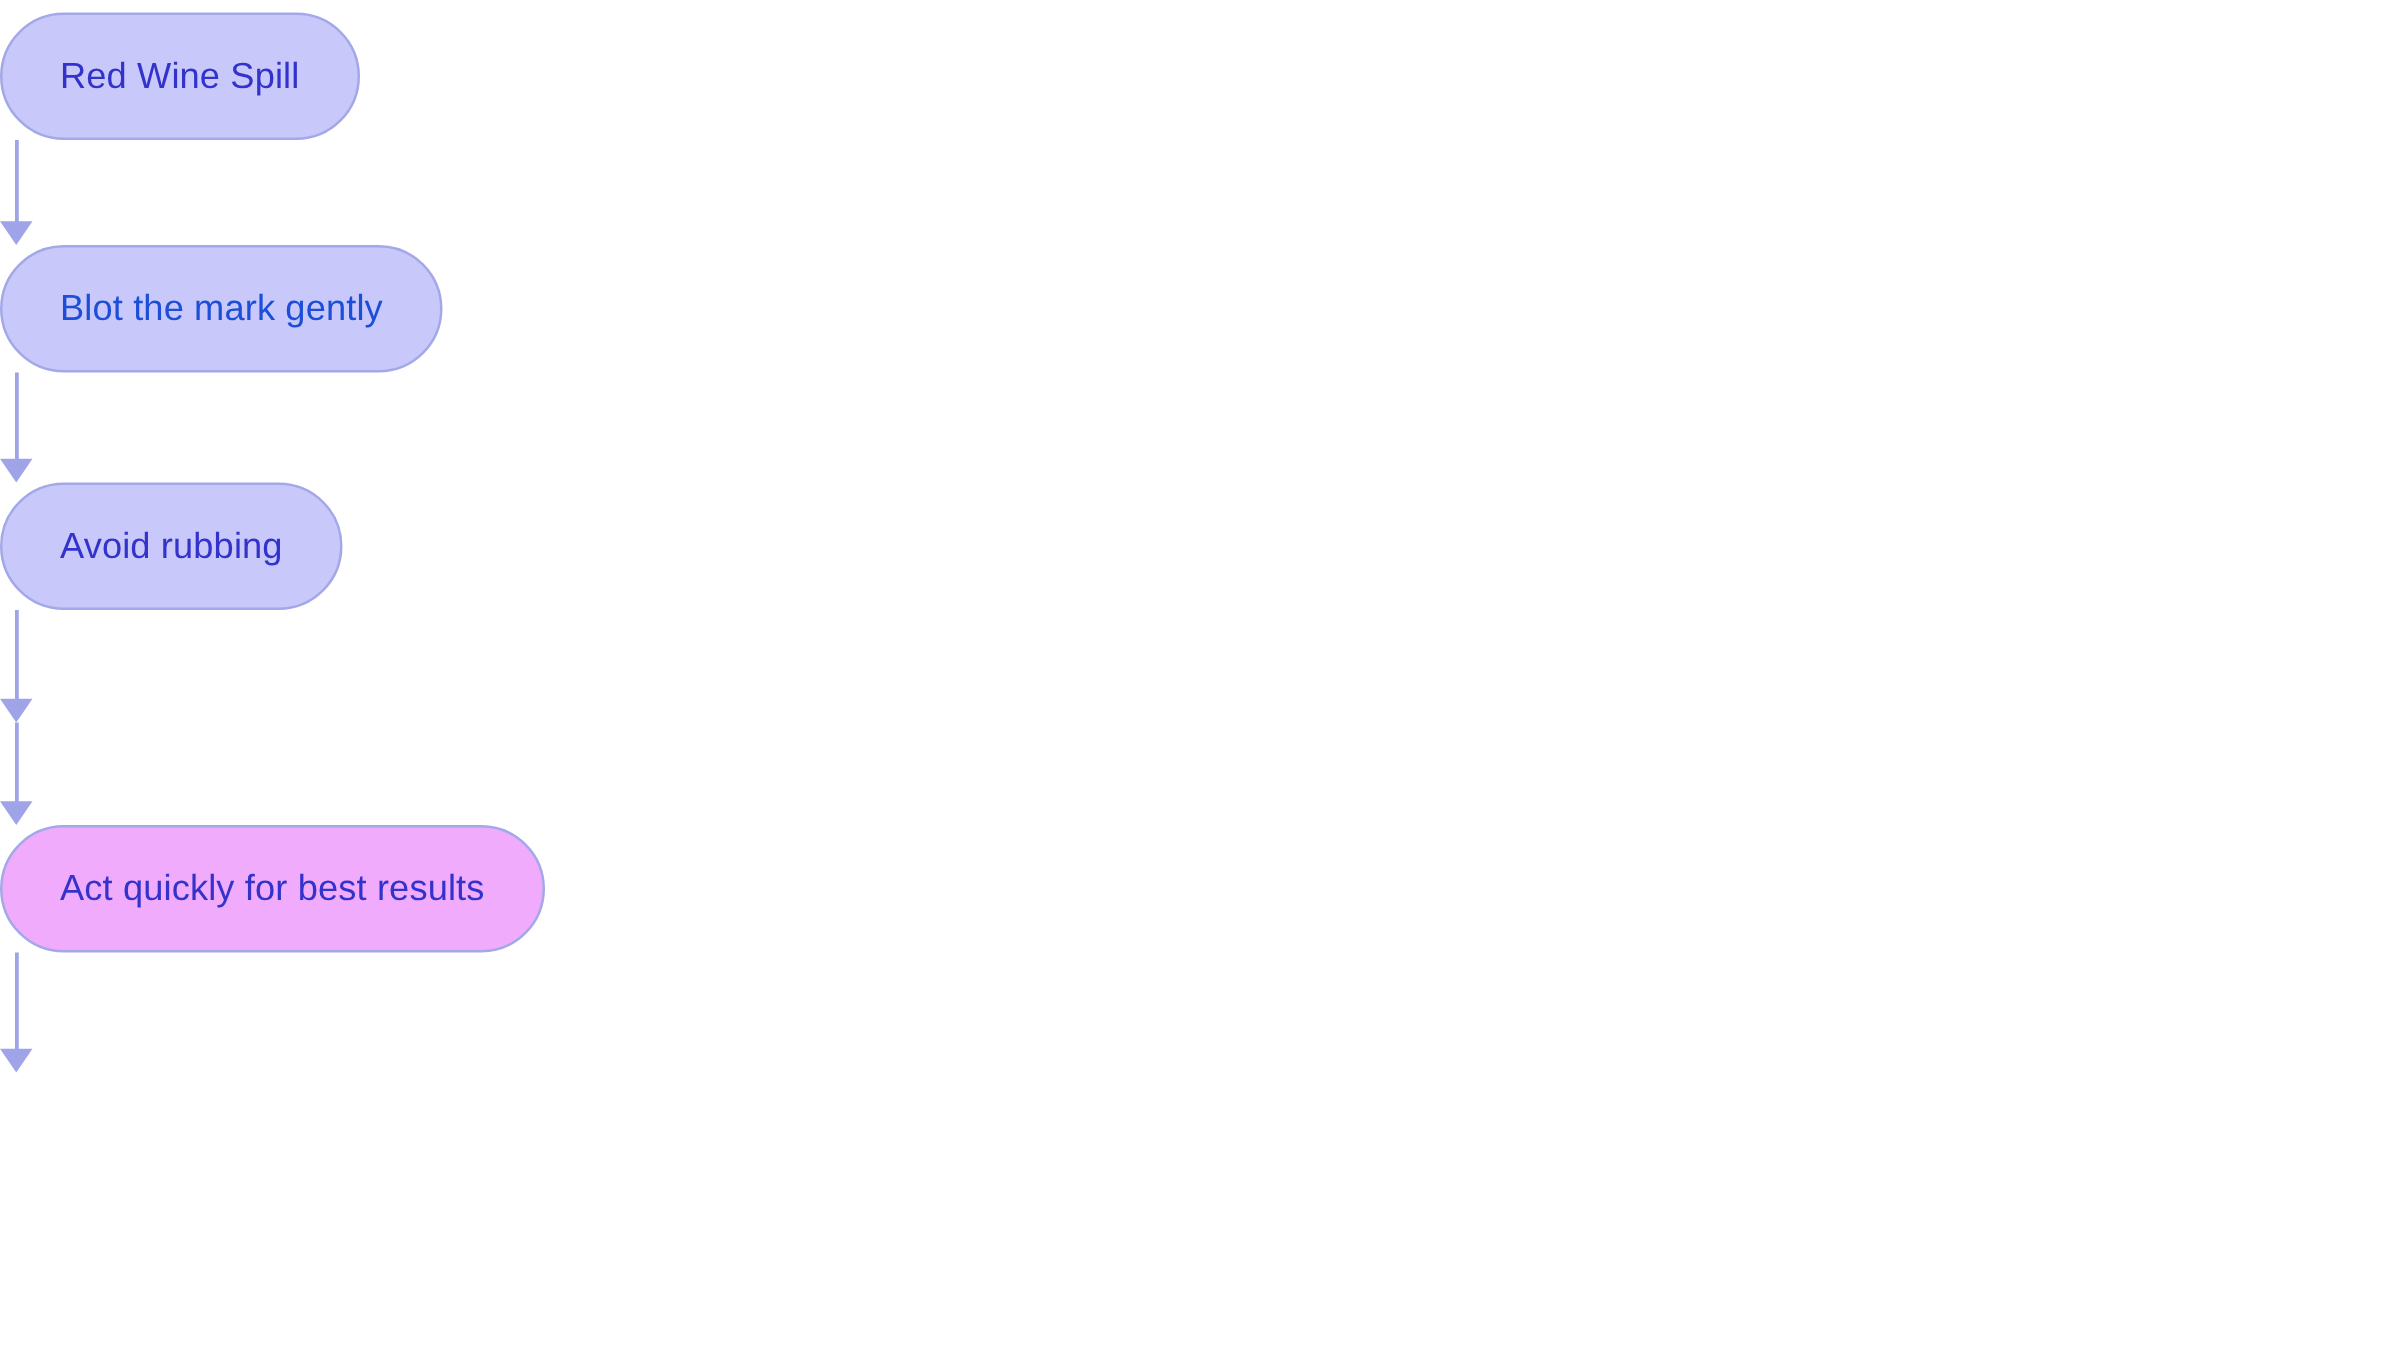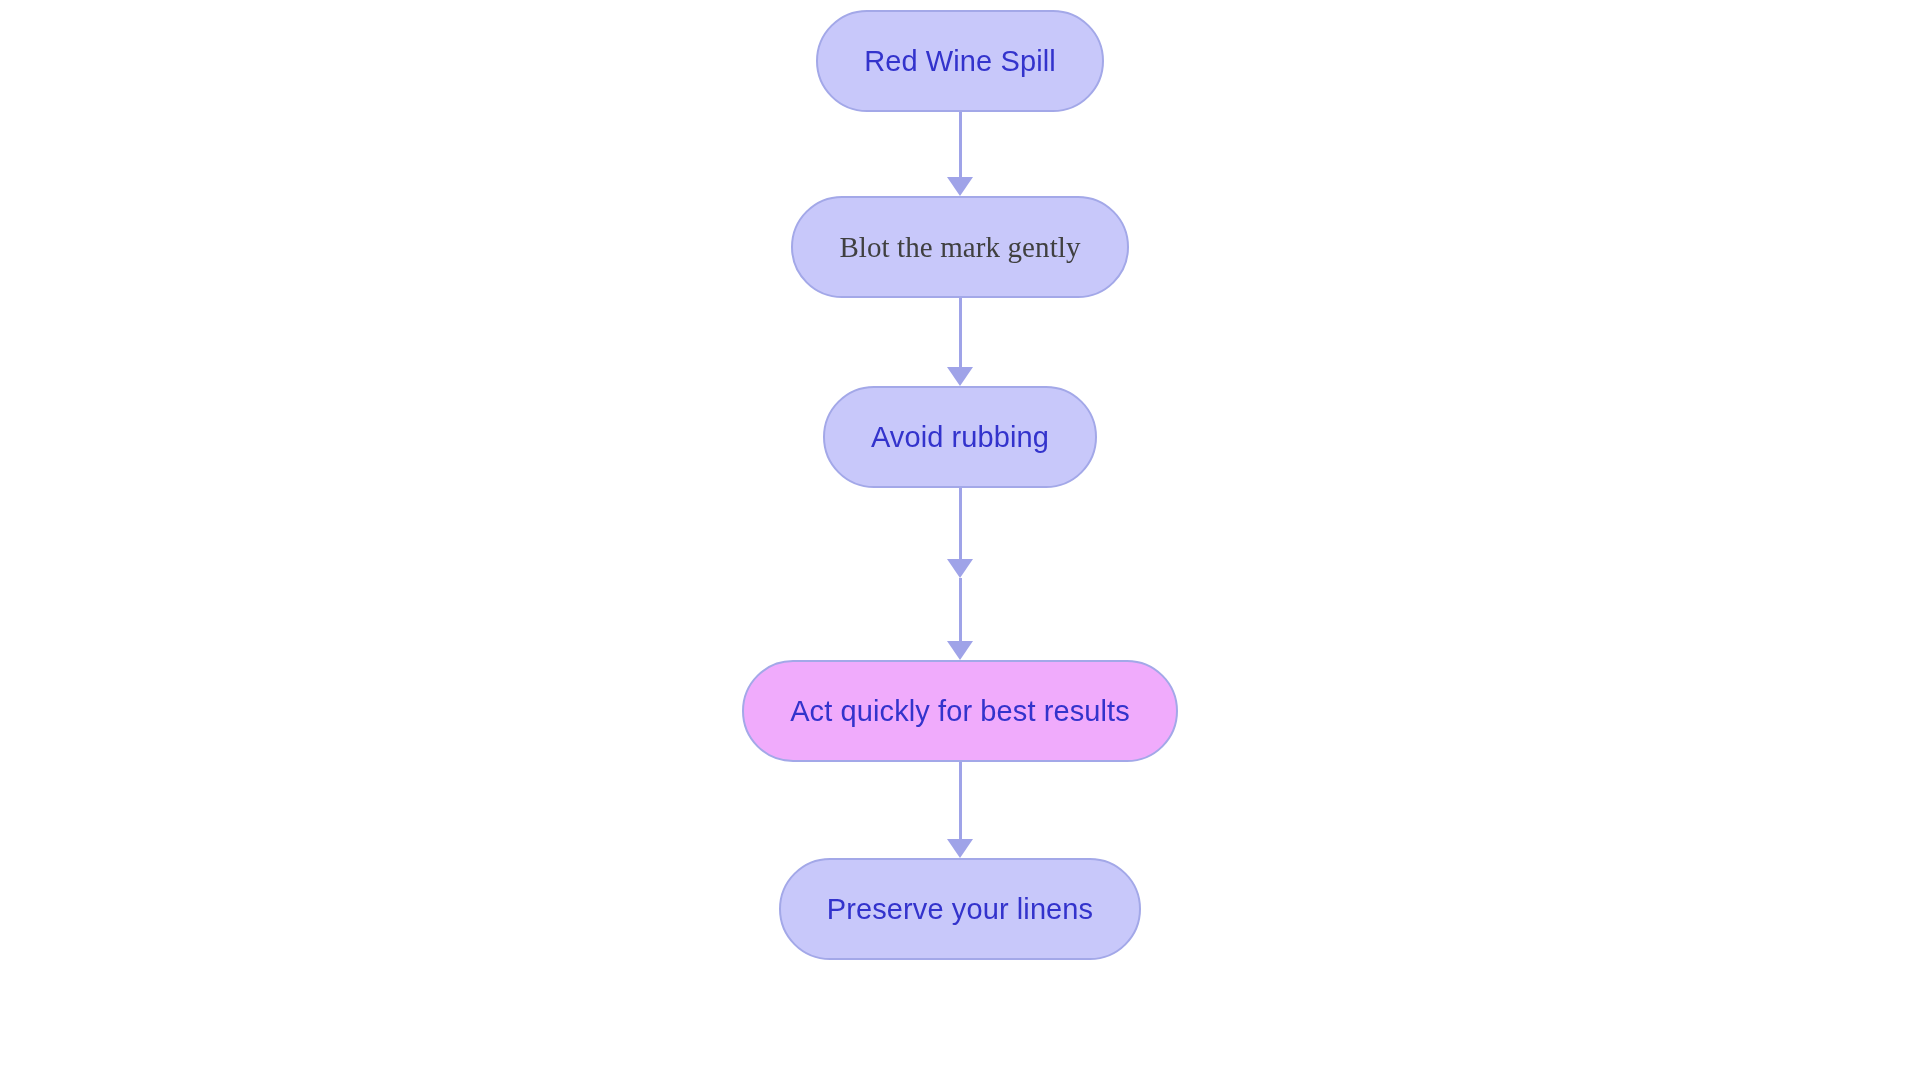--- a/index.html
+++ b/index.html
@@ -23,21 +23,21 @@
   }
 
   .flow-column {
     position: absolute;
     left: 0;
     top: 0;
     width: 1920px;
     height: 1083px;
     display: flex;
     flex-direction: column;
-    align-items: center;
+    align-items: flex-start;
     justify-content: flex-start;
   }
 
   
   .node {
     box-sizing: border-box;
     display: flex;
     align-items: center;
     justify-content: center;
     height: 102px;
@@ -103,21 +103,21 @@
     <div class="node" style="background: rgb(200, 200, 250); border-color: rgb(163, 168, 232);">
       <span class="node-label" style="color: rgb(51, 51, 204);">Red Wine Spill</span>
     </div>
 
     <div class="connector gap-1">
       <div class="connector-line" style="background: rgb(159, 163, 232);"></div>
       <div class="connector-arrowhead" style="border-top-color: rgb(159, 163, 232);"></div>
     </div>
 
     <div class="node" style="background: rgb(200, 200, 250); border-color: rgb(163, 168, 232);">
-      <span class="node-label" style="color: #404040; font-family: Liberation Serif, serif;">Blot the mark gently</span>
+      <span class="node-label" style="color: #1d4ed8;">Blot the mark gently</span>
     </div>
 
     <div class="connector gap-2">
       <div class="connector-line" style="background: rgb(159, 163, 232);"></div>
       <div class="connector-arrowhead" style="border-top-color: rgb(159, 163, 232);"></div>
     </div>
 
     <div class="node" style="background: rgb(200, 200, 250); border-color: rgb(163, 168, 232);">
       <span class="node-label" style="color: rgb(51, 51, 204);">Avoid rubbing</span>
     </div>
@@ -135,18 +135,15 @@
 
     <div class="node" style="background: #f0abfc; border-color: rgb(163, 168, 232);">
       <span class="node-label" style="color: rgb(51, 51, 204);">Act quickly for best results</span>
     </div>
 
     <div class="connector gap-5">
       <div class="connector-line" style="background: rgb(159, 163, 232);"></div>
       <div class="connector-arrowhead" style="border-top-color: rgb(159, 163, 232);"></div>
     </div>
 
-    <div class="node" style="background: rgb(200, 200, 250); border-color: rgb(163, 168, 232);">
-      <span class="node-label" style="color: rgb(51, 51, 204);">Preserve your linens</span>
-    </div>
 
   </div>
 </div>
 
 </body></html>

